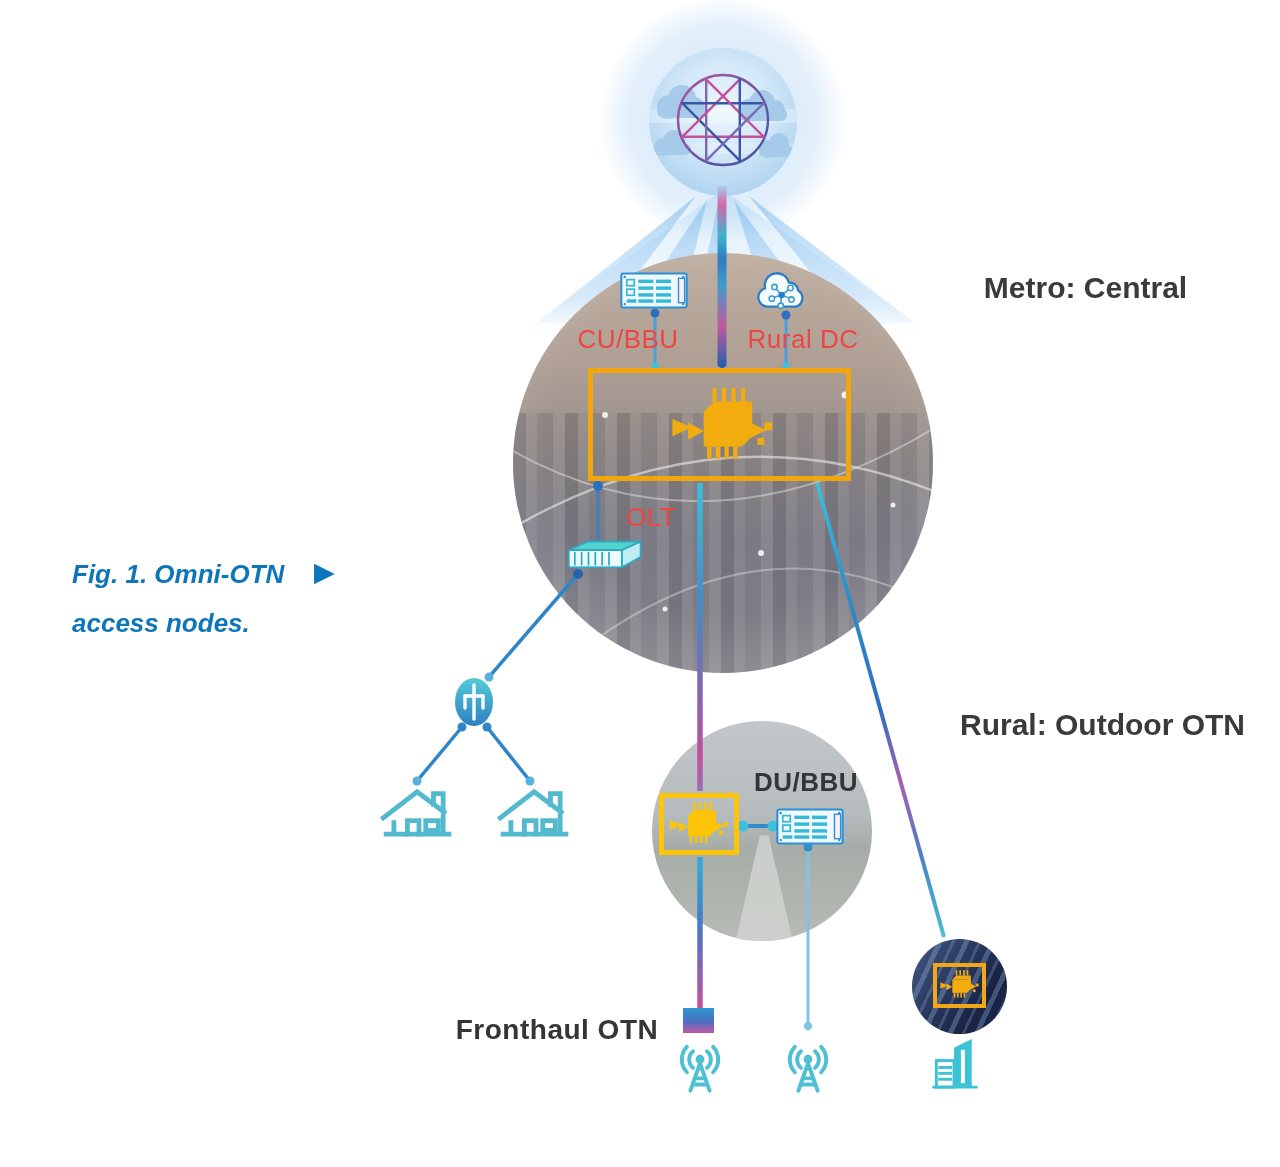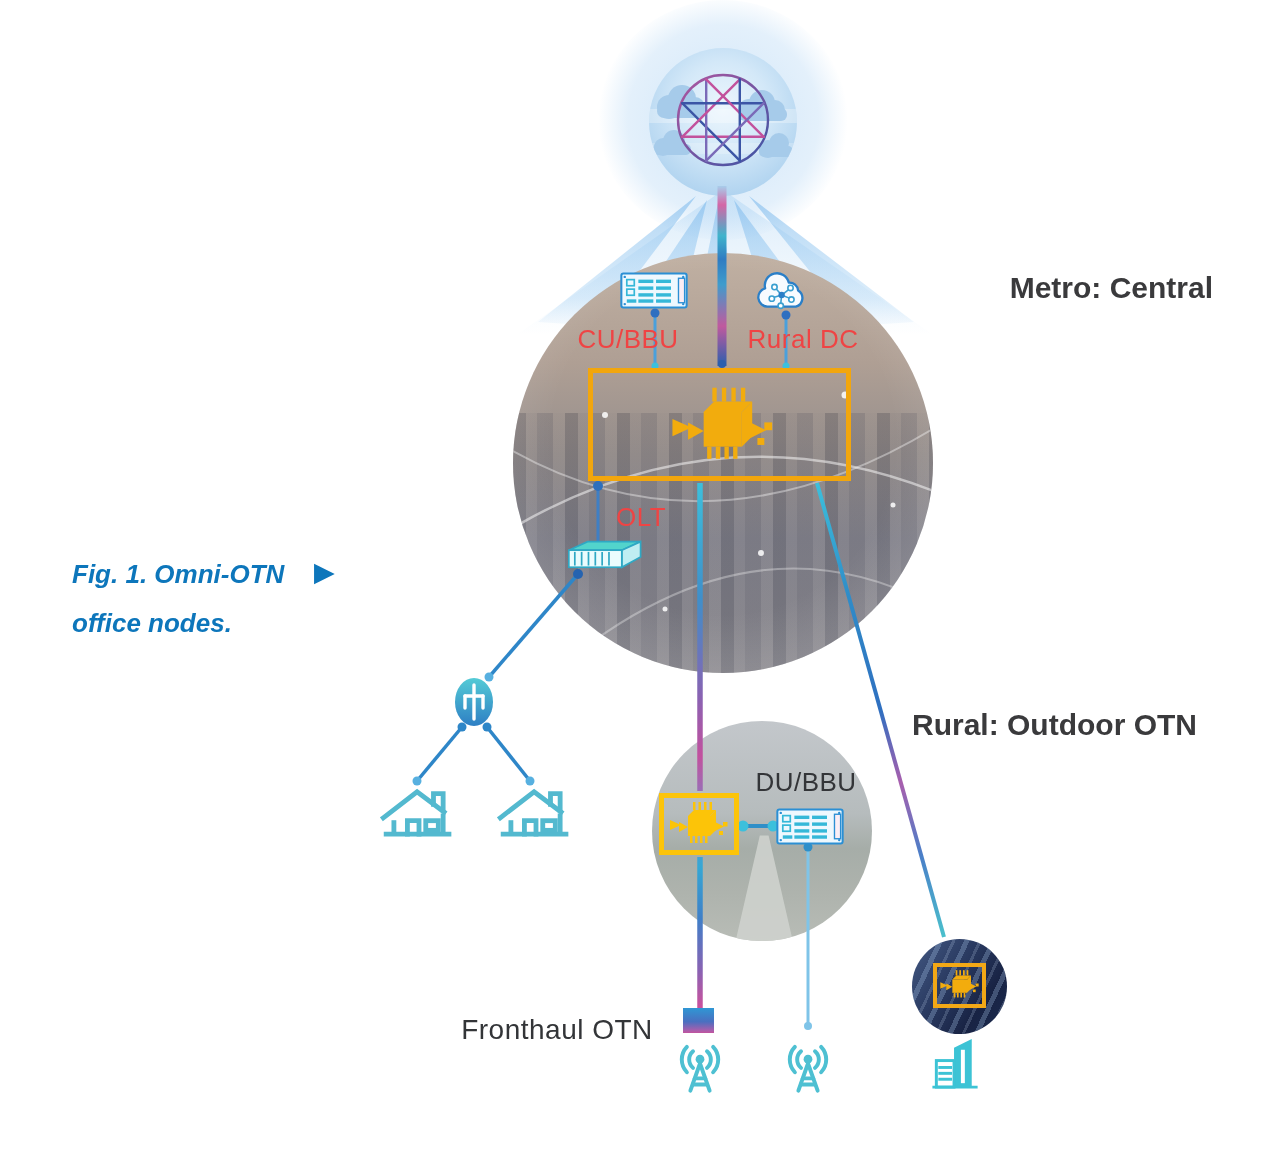--- a/index.html
+++ b/index.html
@@ -3,22 +3,22 @@
 <meta charset="utf-8">
 <style>
   html,body{margin:0;padding:0;background:#ffffff;}
   #stage{
     position:relative;width:1280px;height:1167px;overflow:hidden;
     background:#ffffff;font-family:"Liberation Sans",sans-serif;
   }
   .abs{position:absolute;}
   svg{display:block;}
   .label{color:#ef4444;font-size:26px;text-align:center;letter-spacing:.5px;}
-  .label.dark{color:#333538;}
-  .title{color:#3a3a3c;font-weight:bold;font-size:30px;text-align:right;line-height:43px;}
+  .label.dark{color:#333538;font-weight:bold;}
+  .title{color:#3a3a3c;font-weight:bold;font-size:30px;text-align:center;line-height:43px;}
   .caption{color:#0d76bb;font-style:italic;font-weight:600;font-size:26px;line-height:49px;}
   .caption-marker{color:#0d76bb;font-size:27px;font-style:normal;}
   
   .metro-circle{left:513px;top:253px;width:420px;height:420px;border-radius:50%;overflow:hidden;}
   .metro-base{position:absolute;inset:0;background:linear-gradient(180deg,#c0b0a2 0%,#af9f94 26%,#968f8d 48%,#868690 68%,#8d8c92 100%);}
   .metro-buildings{position:absolute;left:0;right:0;bottom:0;height:62%;opacity:.55;
     background:
       repeating-linear-gradient(90deg, rgba(52,52,64,.45) 0 13px, rgba(120,114,118,.25) 13px 24px, rgba(88,86,96,.45) 24px 40px, rgba(140,132,130,.2) 40px 52px);}
   .metro-vignette{position:absolute;inset:0;background:radial-gradient(circle at 50% 45%, rgba(255,255,255,0) 55%, rgba(255,255,255,.22) 95%);}
   .rural-circle{left:652px;top:721px;width:220px;height:220px;border-radius:50%;overflow:hidden;}
@@ -388,30 +388,30 @@
   <div class="abs frame ent"></div>
   <svg class="abs" style="left:939px;top:969px;color:#f2ac0d" width="40" height="31">
       <use href="#symChip"></use>
     </svg>
   <svg class="abs" style="left:925px;top:1036px" width="62" height="57">
       <use href="#symBuilding"></use>
     </svg>
 
   <div class="abs label" style="left:560px;top:324px;width:136px">CU/BBU</div>
   <div class="abs label" style="left:735px;top:324px;width:136px">Rural DC</div>
-  <div class="abs label" style="left:601px;top:502px;width:80px">OLT</div>
+  <div class="abs label" style="left:601px;top:502px;width:100px">OLT</div>
   <div class="abs label dark" style="left:740px;top:767px;width:132px">DU/BBU</div>
   <div class="abs label dark" style="left:452px;top:1014px;width:210px;font-size:28px;text-align:center">Fronthaul OTN</div>
 
   <div class="abs title" style="left:958px;top:266px;width:255px">
     <div>Metro: Central</div>
   </div>
-  <div class="abs title" style="left:852px;top:703px;width:345px">Rural: Outdoor OTN</div>
+  <div class="abs title" style="left:930px;top:703px;width:345px">Rural: Outdoor OTN</div>
   <div class="abs title" style="left:1016px;top:946px;width:185px">
   </div>
 
   <div class="abs caption" style="left:72px;top:550px;width:250px">
     <div>Fig. 1. Omni-OTN</div>
-    <div>office nodes.</div>
+    <div>access nodes.</div>
   </div>
   <div class="abs caption-marker" style="left:314px;top:556px">▶</div>
 
 </div>
 
 </body></html>

